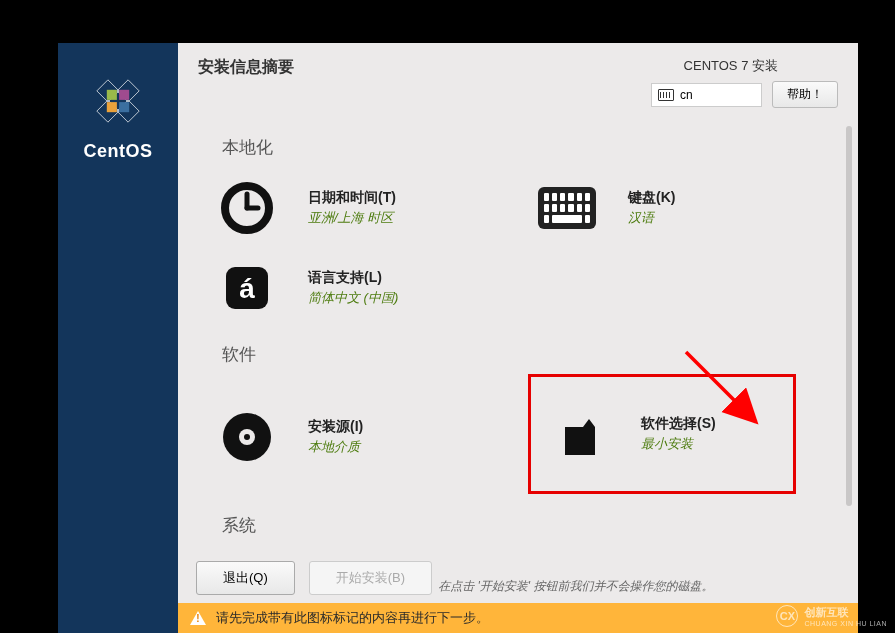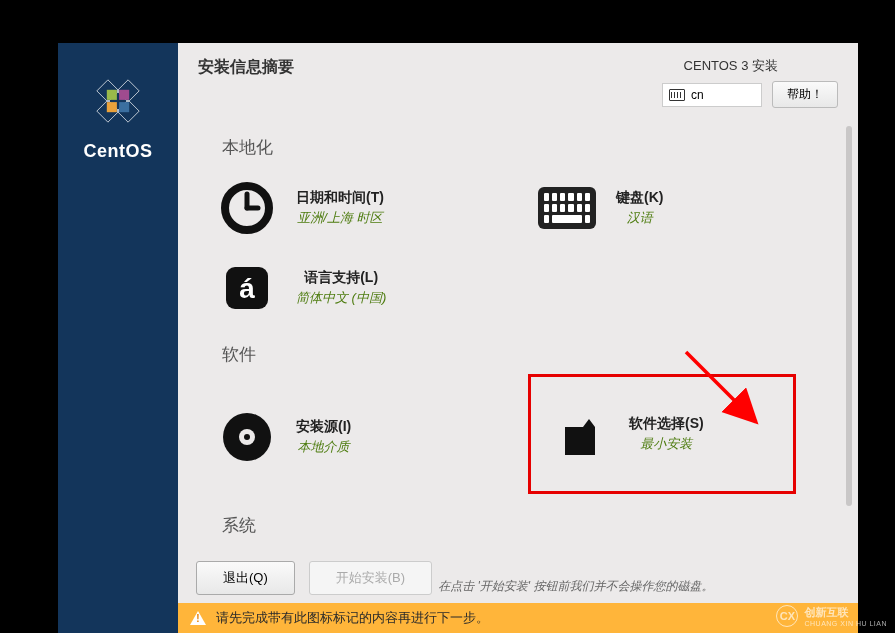--- a/index.html
+++ b/index.html
@@ -68,21 +68,21 @@
       font-size: 13px;
       color: #333;
       margin-right: 60px;
     }
     .header-controls {
       display: flex;
       gap: 10px;
       align-items: center;
     }
     .kb-indicator {
-      width: 100px;
+      width: 111px;
       height: 24px;
       background: #fff;
       border: 1px solid #ccc;
       display: flex;
       align-items: center;
       padding: 0 6px;
       gap: 6px;
       font-size: 12px;
     }
     .kb-icon {
@@ -117,26 +117,25 @@
       color: #555;
       margin: 20px 0 14px 14px;
     }
     .spokes-row {
       display: flex;
       gap: 40px;
     }
     .spoke {
       display: flex;
       align-items: center;
-      gap: 20px;
+      gap: 32px;
       width: 280px;
       padding: 6px 10px;
       cursor: pointer;
       position: relative;
-      text-align: center;
     }
     .spoke.highlighted {
       border: 3px solid #e60000;
       margin-top: -6px;
       padding: 28px 20px;
       width: 268px;
     }
     .spoke-icon {
       width: 58px;
       height: 58px;
@@ -268,21 +267,21 @@
         <rect x="2" y="2" width="18" height="18" fill="#3b6fa0"></rect>
       </g>
     </svg>
     <div class="centos-text">CentOS</div>
   </div>
 
   <div class="main">
     <div class="header">
       <div class="header-title">安装信息摘要</div>
       <div class="header-right">
-        <div class="header-subtitle">CENTOS 3 安装</div>
+        <div class="header-subtitle">CENTOS 7 安装</div>
         <div class="header-controls">
           <div class="kb-indicator">
             <span class="kb-icon"></span>
             <span>cn</span>
           </div>
           <button class="help-btn">帮助！</button>
         </div>
       </div>
     </div>
 

